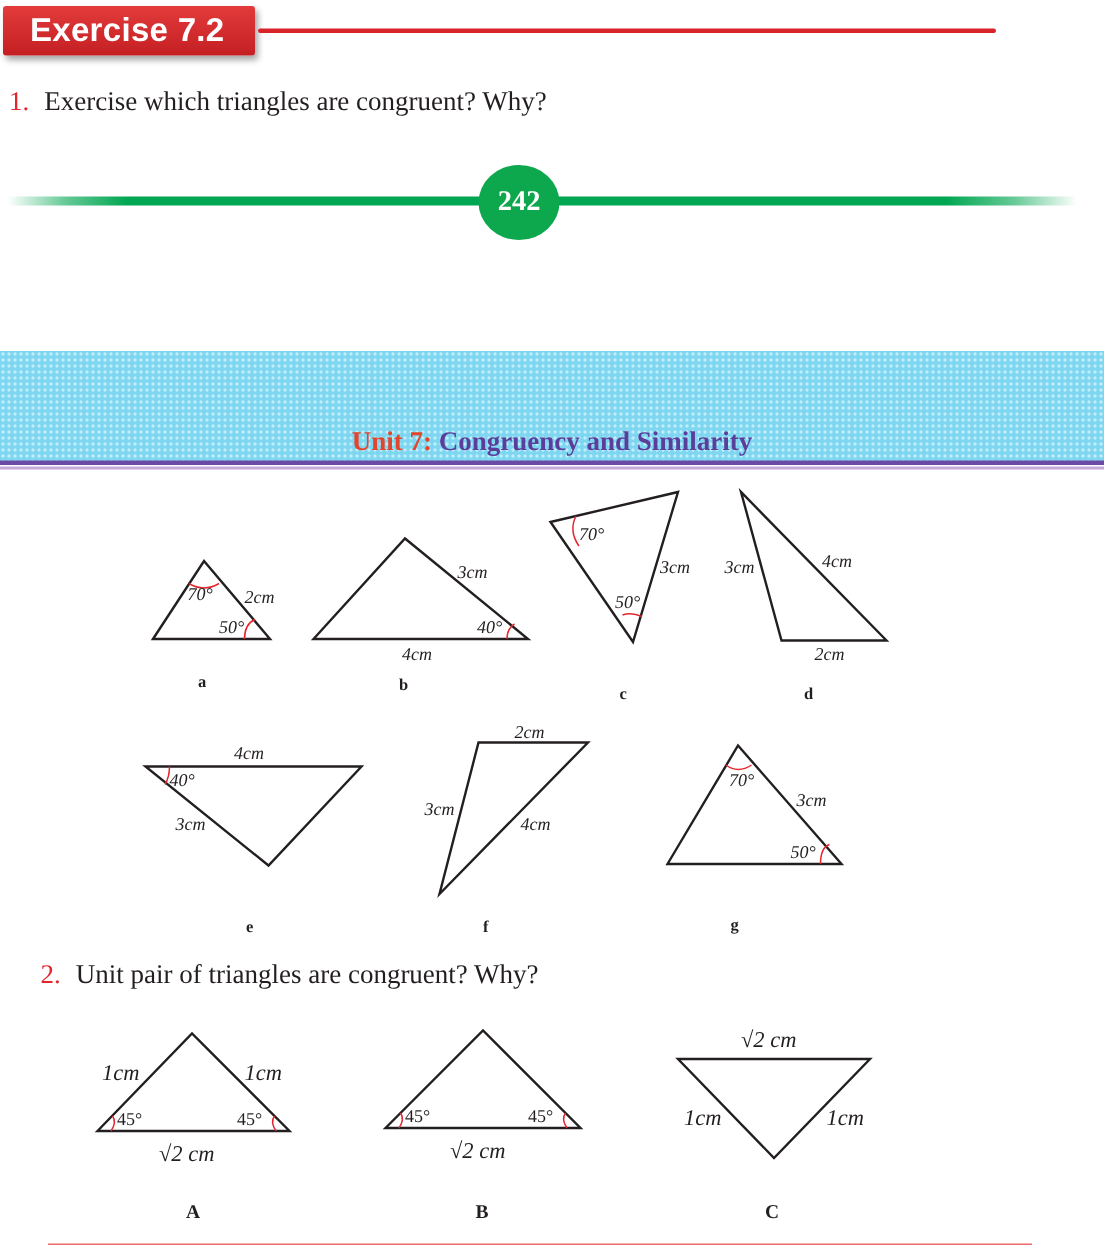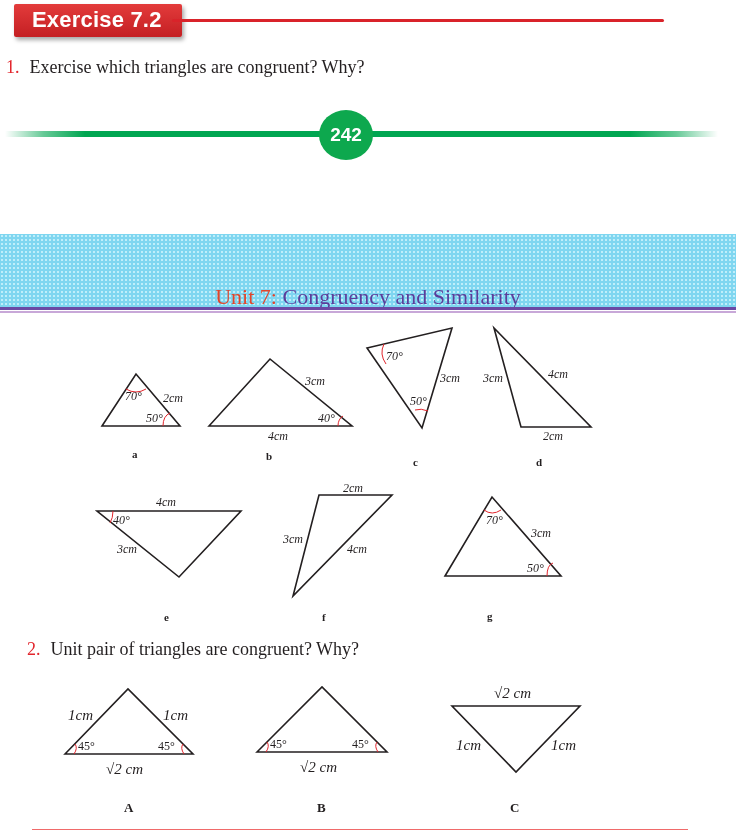--- a/index.html
+++ b/index.html
@@ -1,30 +1,30 @@
 <!DOCTYPE html>
 <html><head>
 <meta charset="utf-8">
 <style>
   html, body { margin: 0; padding: 0; background: #ffffff; }
   body { width: 736px; height: 833px; position: relative; overflow: hidden; font-family: "Liberation Serif", serif; color: #231f20; }
-  .ex-badge { position: absolute; left: 14px; top: 4px; width: 168px; height: 33px; background: linear-gradient(#e33b3b, #c41f23); box-shadow: 2px 3px 4px rgba(0,0,0,0.35); border-radius: 2px; }
+  .ex-badge { position: absolute; left: 2px; top: 4px; width: 168px; height: 33px; background: linear-gradient(#e33b3b, #c41f23); box-shadow: 2px 3px 4px rgba(0,0,0,0.35); border-radius: 2px; }
   .ex-badge span { position: absolute; left: 18px; top: 3px; font-family: "Liberation Sans", sans-serif; font-weight: bold; font-size: 22px; color: #fff; letter-spacing: 0.2px; }
   .ex-line { position: absolute; left: 172px; top: 19px; width: 492px; height: 3px; background: #d9232a; border-radius: 2px; }
   .q { position: absolute; font-size: 18px; color: #231f20; }
   .q .num { color: #e2262d; margin-right: 10px; }
   .page-line { position: absolute; top: 131px; height: 6px; }
   .page-line.left { left: 5px; width: 320px; background: linear-gradient(90deg, rgba(0,166,81,0) 0%, rgba(0,166,81,0.6) 12%, #00a651 25%, #00a651 100%); }
   .page-line.right { left: 368px; width: 350px; background: linear-gradient(90deg, #00a651 0%, #00a651 75%, rgba(0,166,81,0.6) 88%, rgba(0,166,81,0) 100%); }
-  .page-num { position: absolute; left: 319px; top: 110px; width: 54px; height: 50px; border-radius: 50%; background: #0da84e; color: #fff; font-family: Liberation Sans, sans-serif; font-weight: bold; font-size: 19px; text-align: center; line-height: 50px; }
+  .page-num { position: absolute; left: 319px; top: 110px; width: 54px; height: 50px; border-radius: 50%; background: #0da84e; color: #fff; font-family: Liberation Serif, serif; font-weight: bold; font-size: 19px; text-align: center; line-height: 50px; }
   .unit-band { position: absolute; left: 0; top: 234px; width: 736px; height: 74px;
     background-color: #7fd6f0;
     background-image: radial-gradient(#bfeefa 35%, transparent 40%);
     background-size: 4px 4px; }
-  .unit-title { position: absolute; left: 0; width: 736px; top: 284px; text-align: center; font-weight: normal; font-size: 22px; }
+  .unit-title { position: absolute; left: 0; width: 736px; top: 284px; text-align: center; font-weight: bold; font-size: 18px; }
   .unit-title .u { color: #e2452b; }
   .unit-title .t { color: #5b3d9a; }
   .unit-rule1 { position: absolute; left: 0; top: 307px; width: 736px; height: 3px; background: #6b4aa5; }
   .unit-rule2 { position: absolute; left: 0; top: 311px; width: 736px; height: 2px; background: #c8a8d8; }
   svg.fig { position: absolute; left: 0; top: 0; overflow: visible; }
   svg text { font-family: "Liberation Serif", serif; }
   .lbl { font-style: italic; font-size: 12px; fill: #231f20; }
   .cap { font-weight: bold; font-size: 11px; fill: #231f20; }
   .capL { font-weight: bold; font-size: 13px; fill: #231f20; }
   .bottom-rule { position: absolute; left: 32px; top: 829px; width: 656px; height: 1px; background: #f06a6a; }

